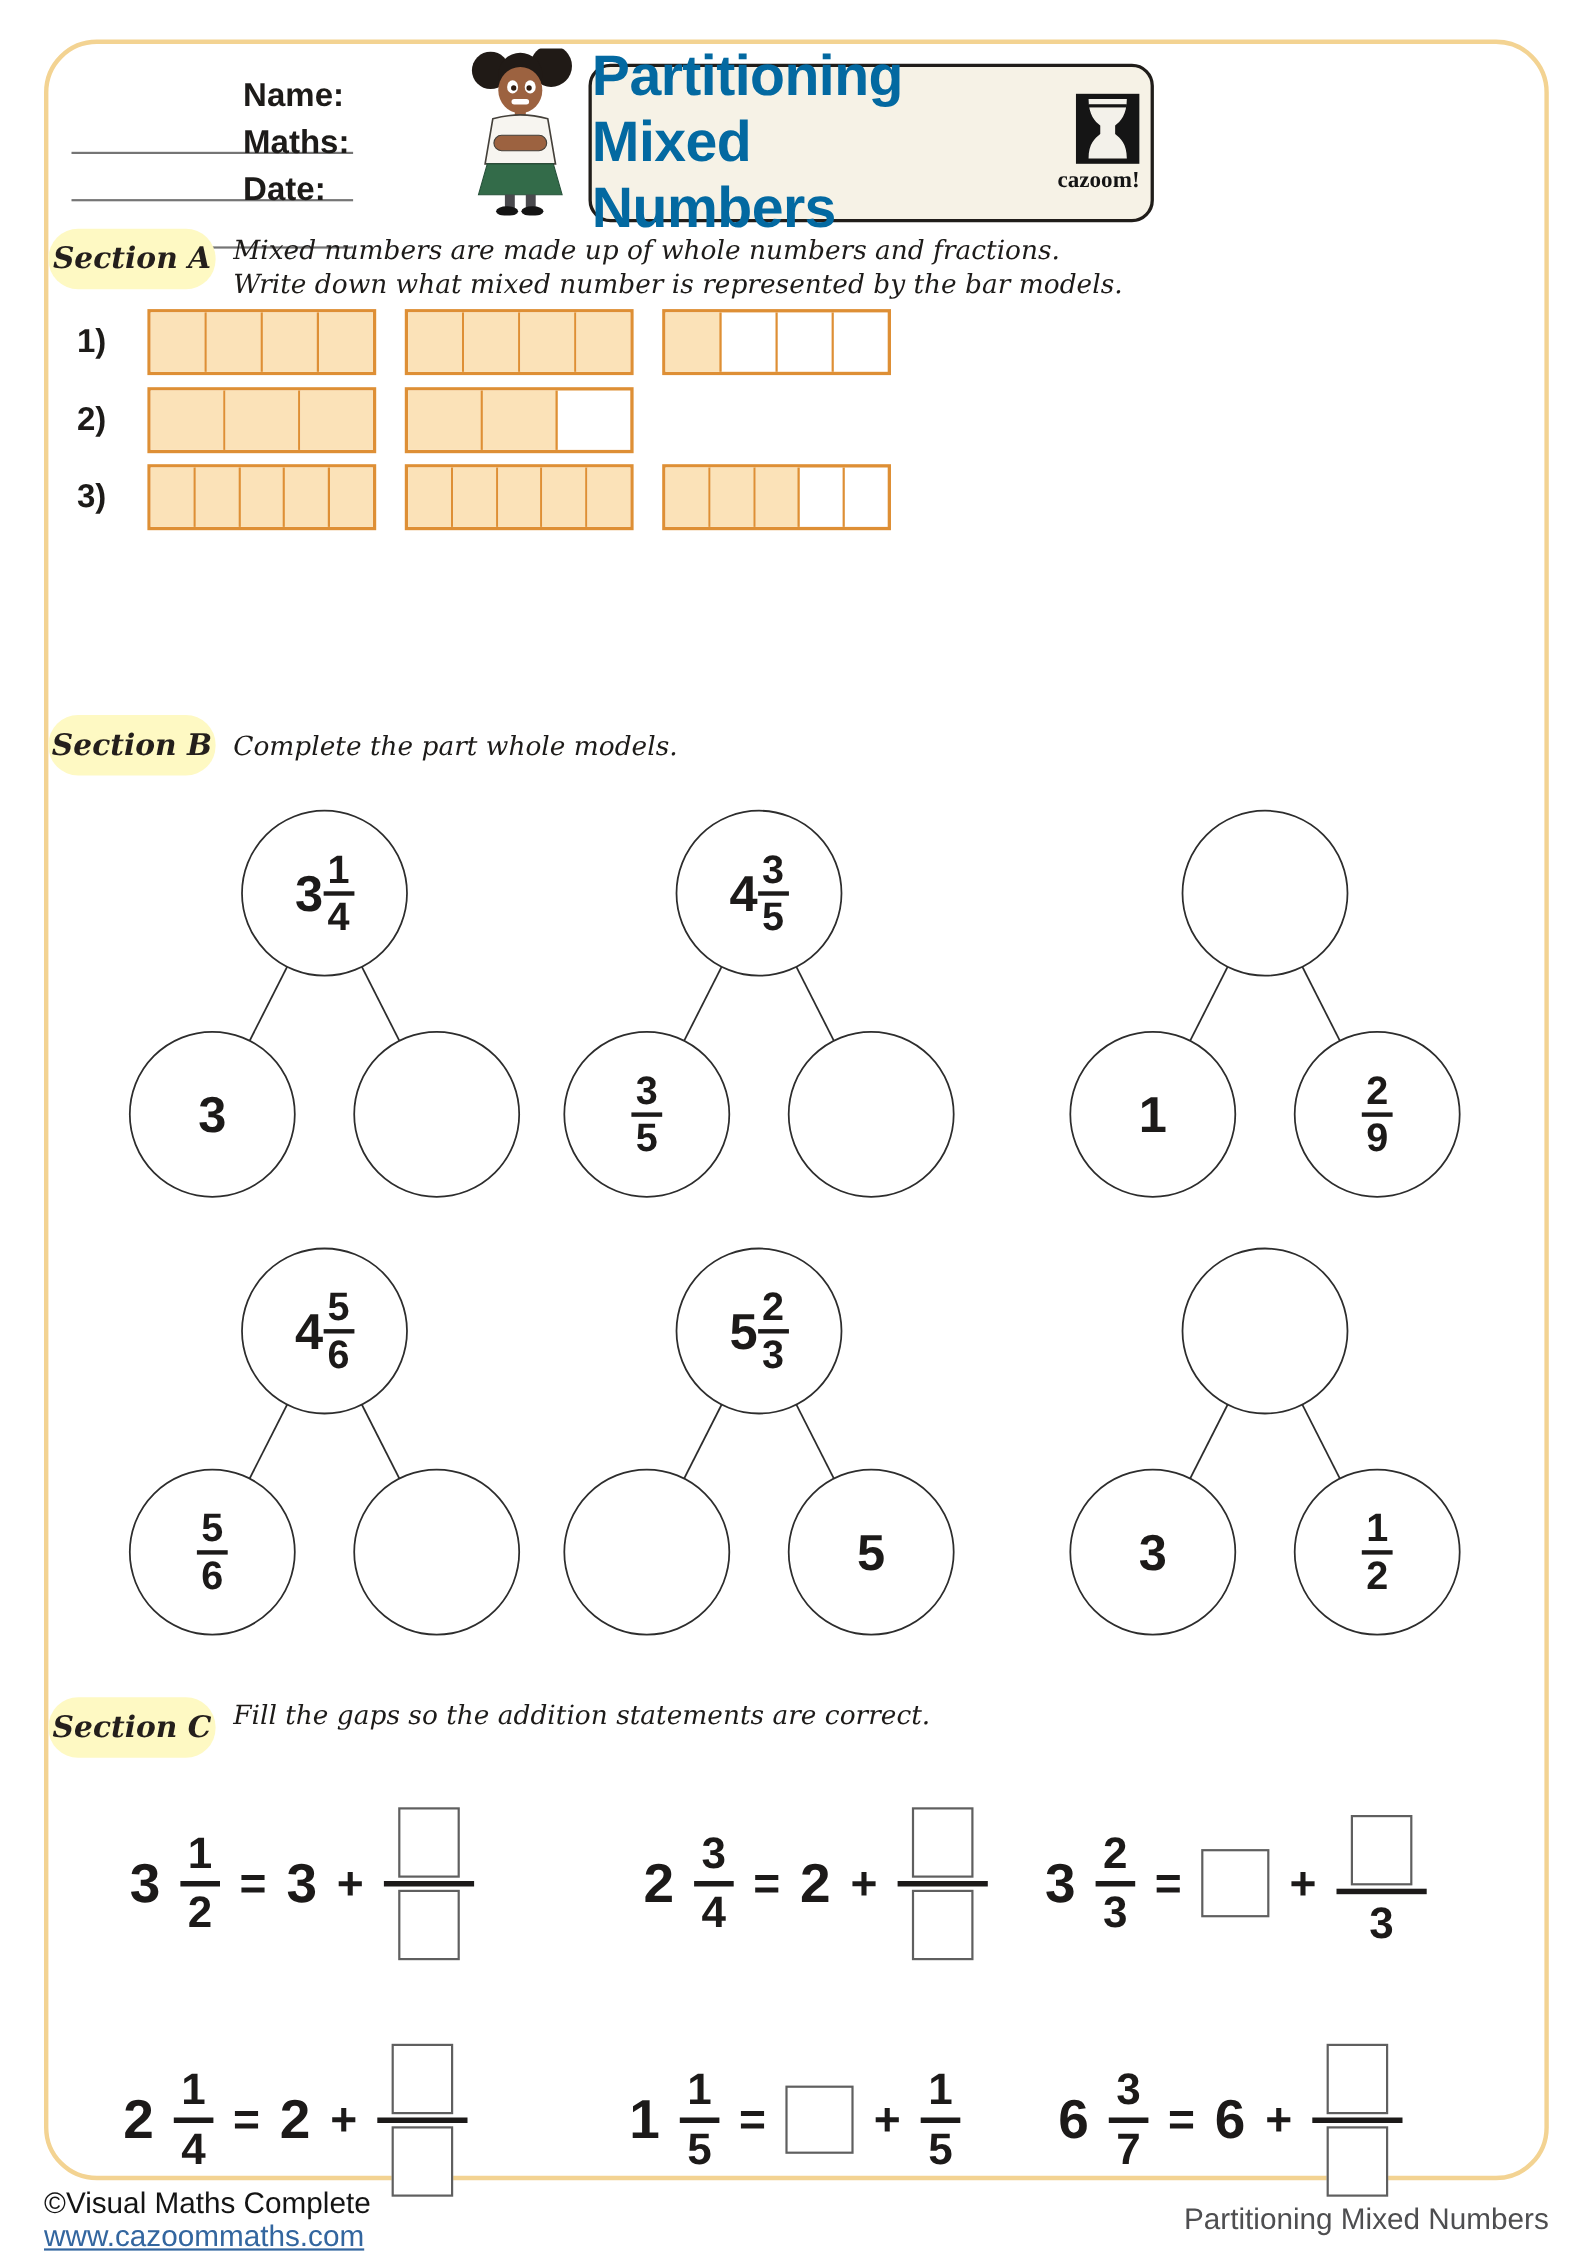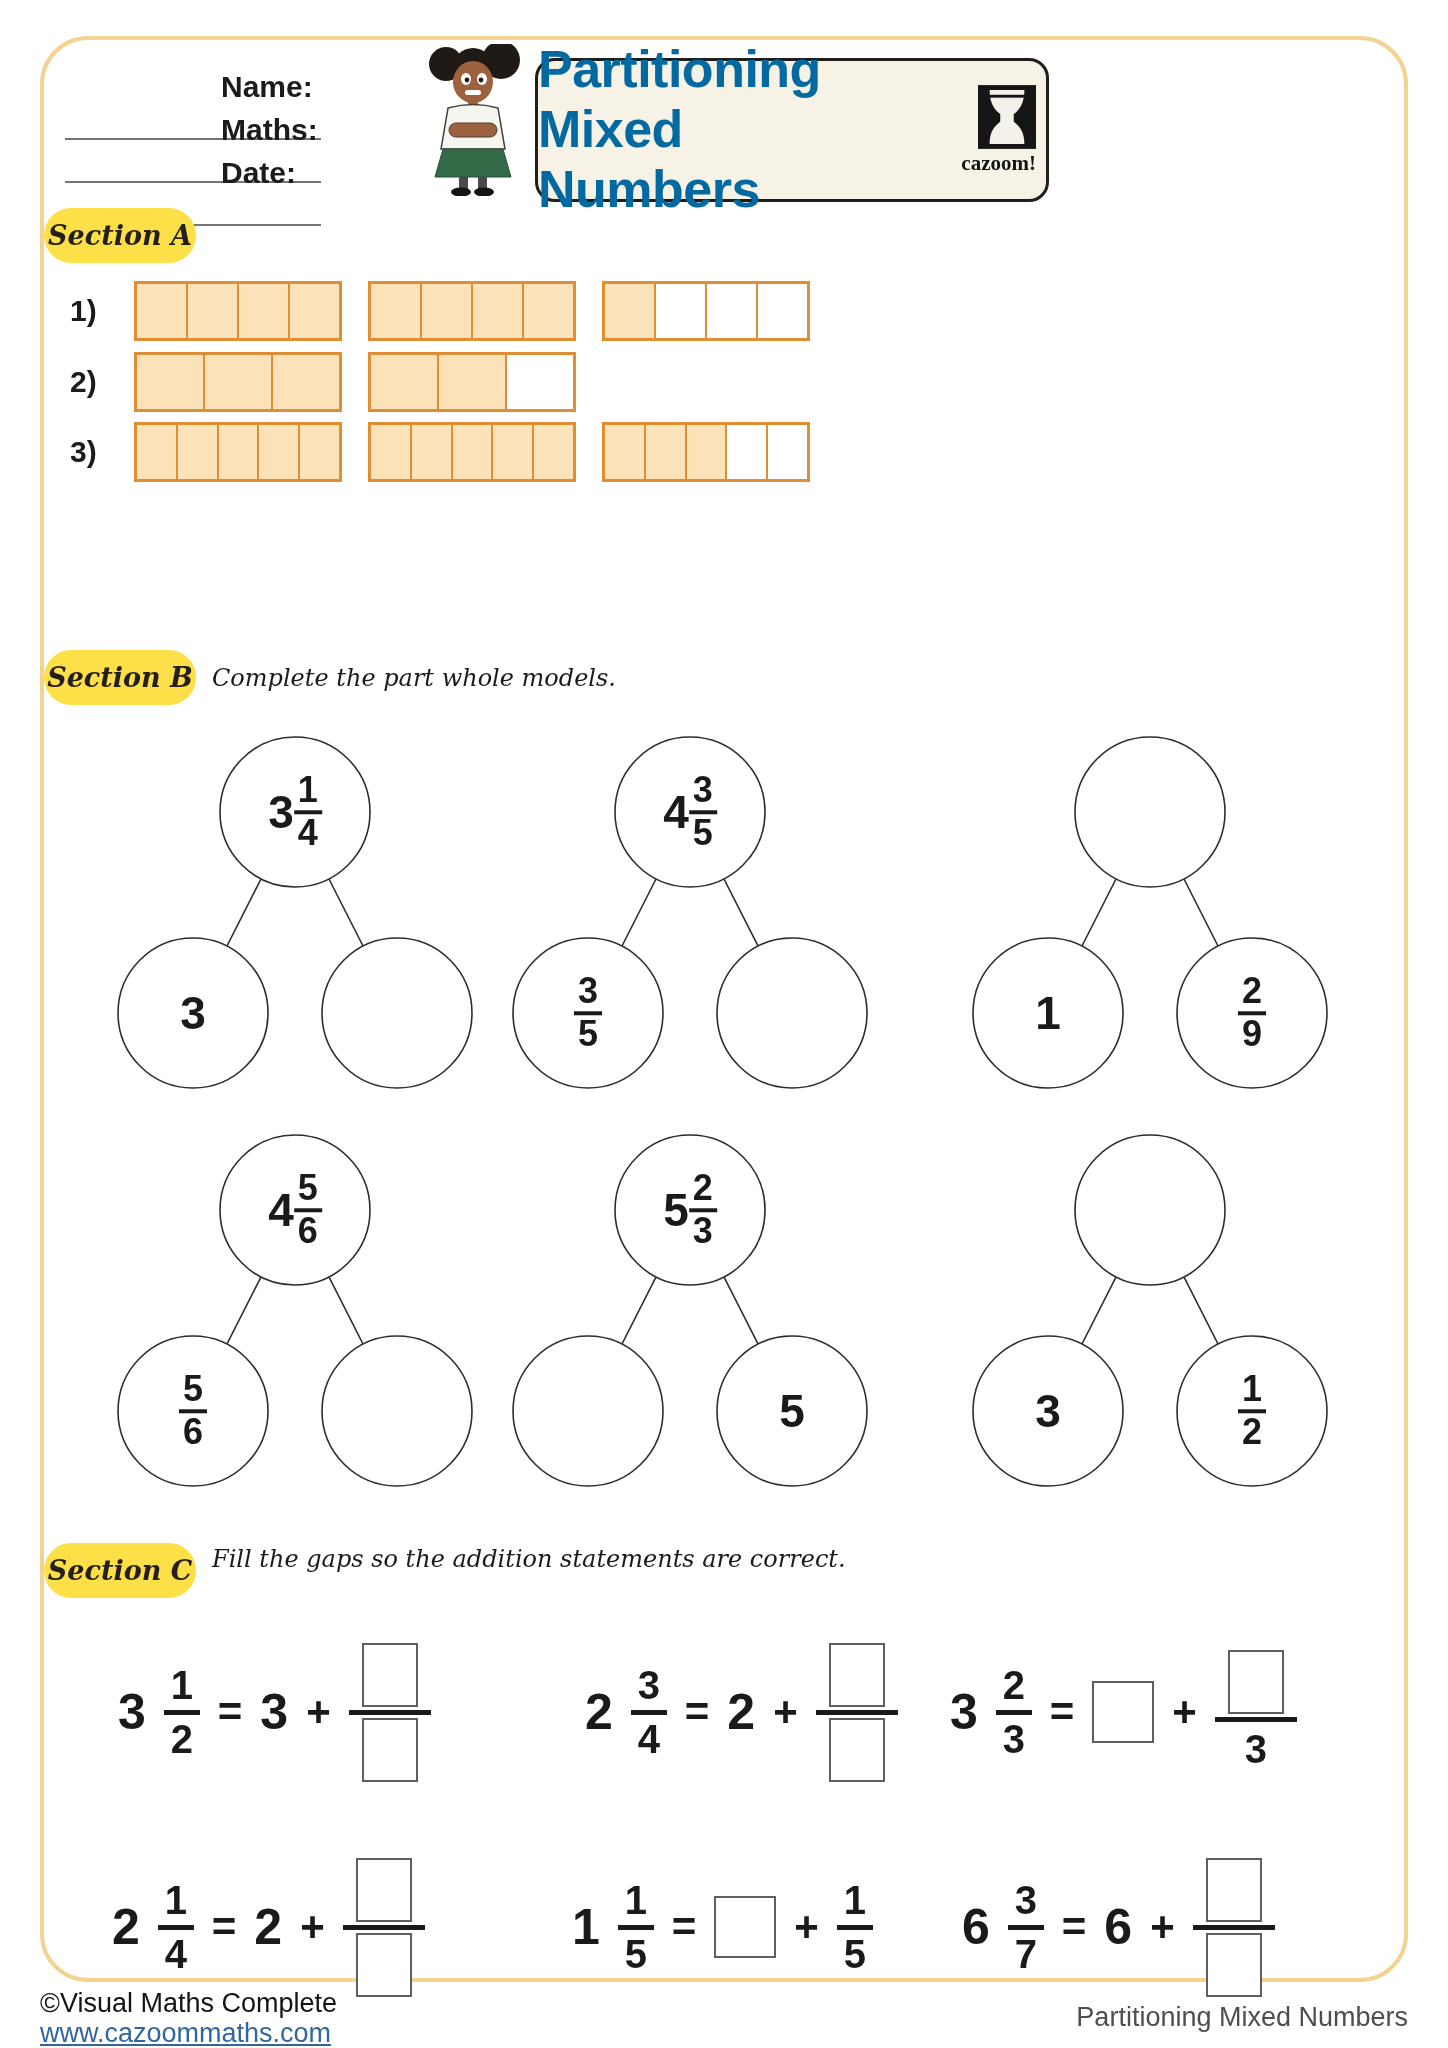--- a/index.html
+++ b/index.html
@@ -20,21 +20,21 @@
   .title-box{position:absolute;left:535px;top:58px;width:508px;height:138px;background:#f6f2e6;
         border:3px solid #201d1a;border-radius:20px;display:flex;align-items:center;}
   .title-text{flex:1;font-size:52px;font-weight:bold;line-height:1.15;
         letter-spacing:-0.5px;color:#0369a1;}
   .logo-col{width:108px;display:flex;flex-direction:column;align-items:flex-end;padding-right:10px;}
   .logo-col svg{width:58px;height:64px;}
   .logo-text{font-family:"Liberation Serif","DejaVu Serif",serif;font-weight:bold;
         font-size:21px;margin-top:2px;color:#141414;}
 
   
-  .pill{position:absolute;left:44px;width:152px;height:55px;background:#fde047;border-radius:27px;
+  .pill{position:absolute;left:44px;width:152px;height:55px;background:#fef9c3;border-radius:27px;
         display:flex;align-items:center;justify-content:center;
         font-family:"DejaVu Serif","Liberation Serif",serif;font-style:italic;font-weight:bold;
         font-size:27px;color:#241f1c;}
   .instr{position:absolute;left:212px;font-family:"DejaVu Serif","Liberation Serif",serif;
         font-style:italic;font-size:24px;line-height:31px;color:#1d1b19;}
 
   
   .bars-row{position:absolute;left:70px;display:flex;align-items:center;gap:26px;height:60px;}
   .row-num{font-weight:bold;font-size:30px;width:38px;}
   .bar{display:flex;width:208px;height:60px;border:3px solid #de8f35;background:#ffffff;box-sizing:border-box;}
@@ -121,20 +121,24 @@
       <svg viewBox="0 0 60 66">
         <rect x="0" y="0" width="60" height="66" fill="#151515"></rect>
         <path d="M12,5 H48 C48,20 42,26 37,30 L37,38 C42,42 48,47 48,61 H12 C12,47 18,42 23,38 L23,30 C18,26 12,20 12,5 Z" fill="#f3f1ea"></path>
         <rect x="12" y="10" width="36" height="3" fill="#151515"></rect>
       </svg>
       <div class="logo-text">cazoom!</div>
     </div>
   </div>
 
   <div class="pill" style="top:208px">Section A</div>
+  <div class="instr" style="top:212px">
+    <div>Mixed numbers are made up of whole numbers and fractions.</div>
+    <div>Write down what mixed number is represented by the bar models.</div>
+  </div>
 
   <div class="bars-row" style="top:281px">
     <span class="row-num">1)</span>
     <div class="bar">
         <div class="bar-cell filled"></div>
         <div class="bar-cell filled"></div>
         <div class="bar-cell filled"></div>
         <div class="bar-cell filled"></div>
       </div>
     <div class="bar">

